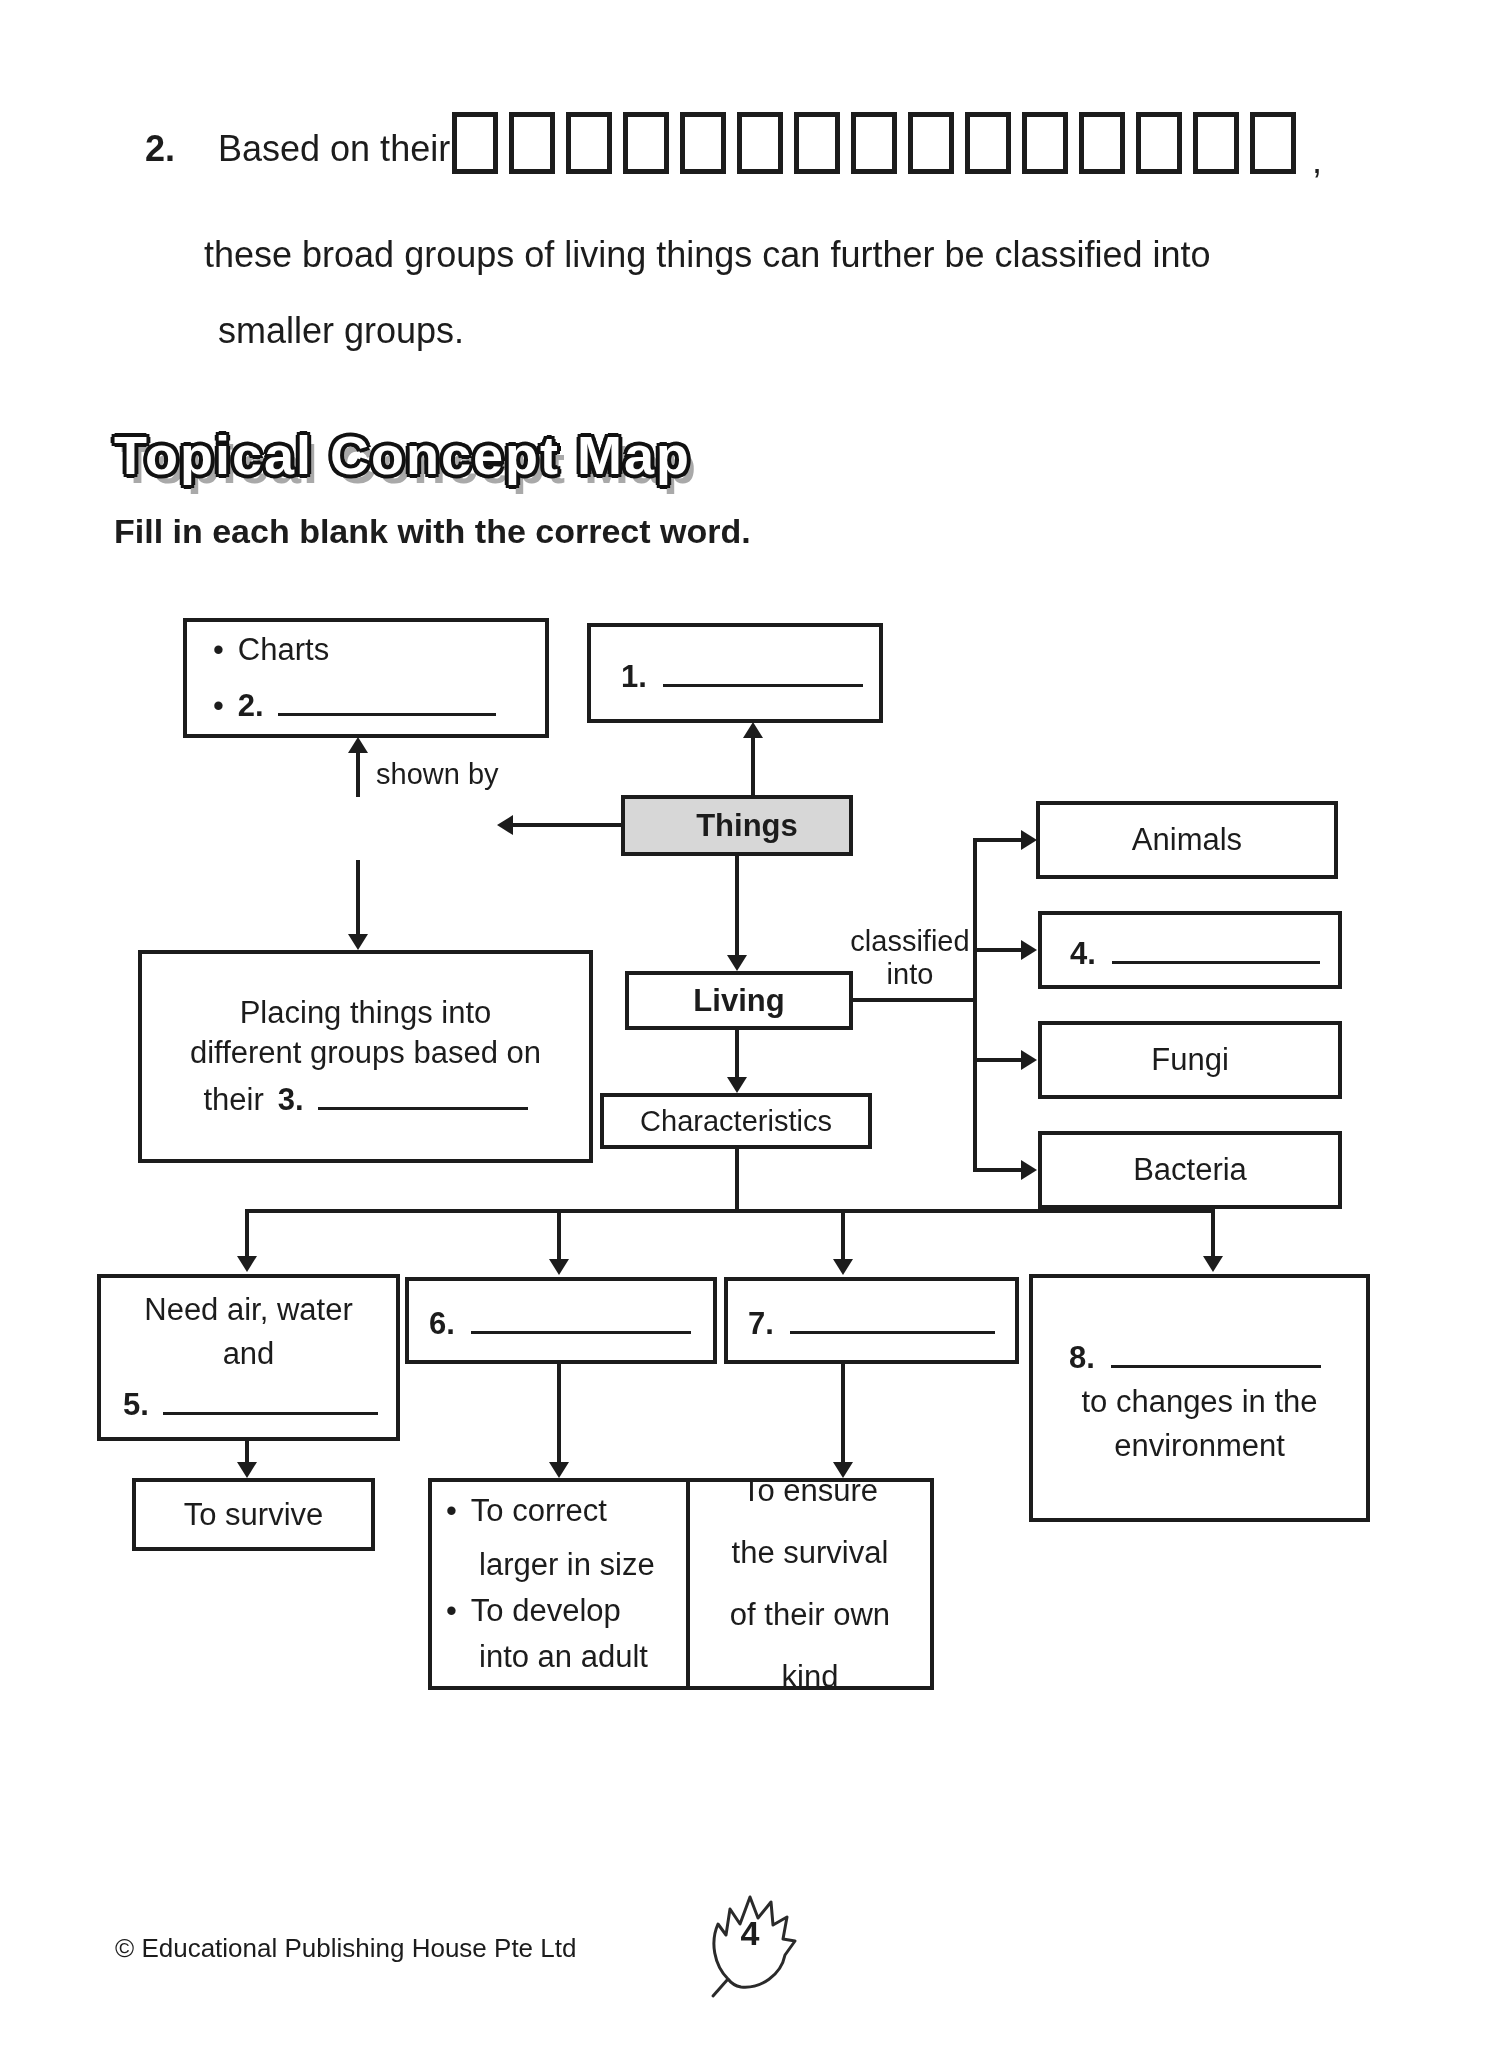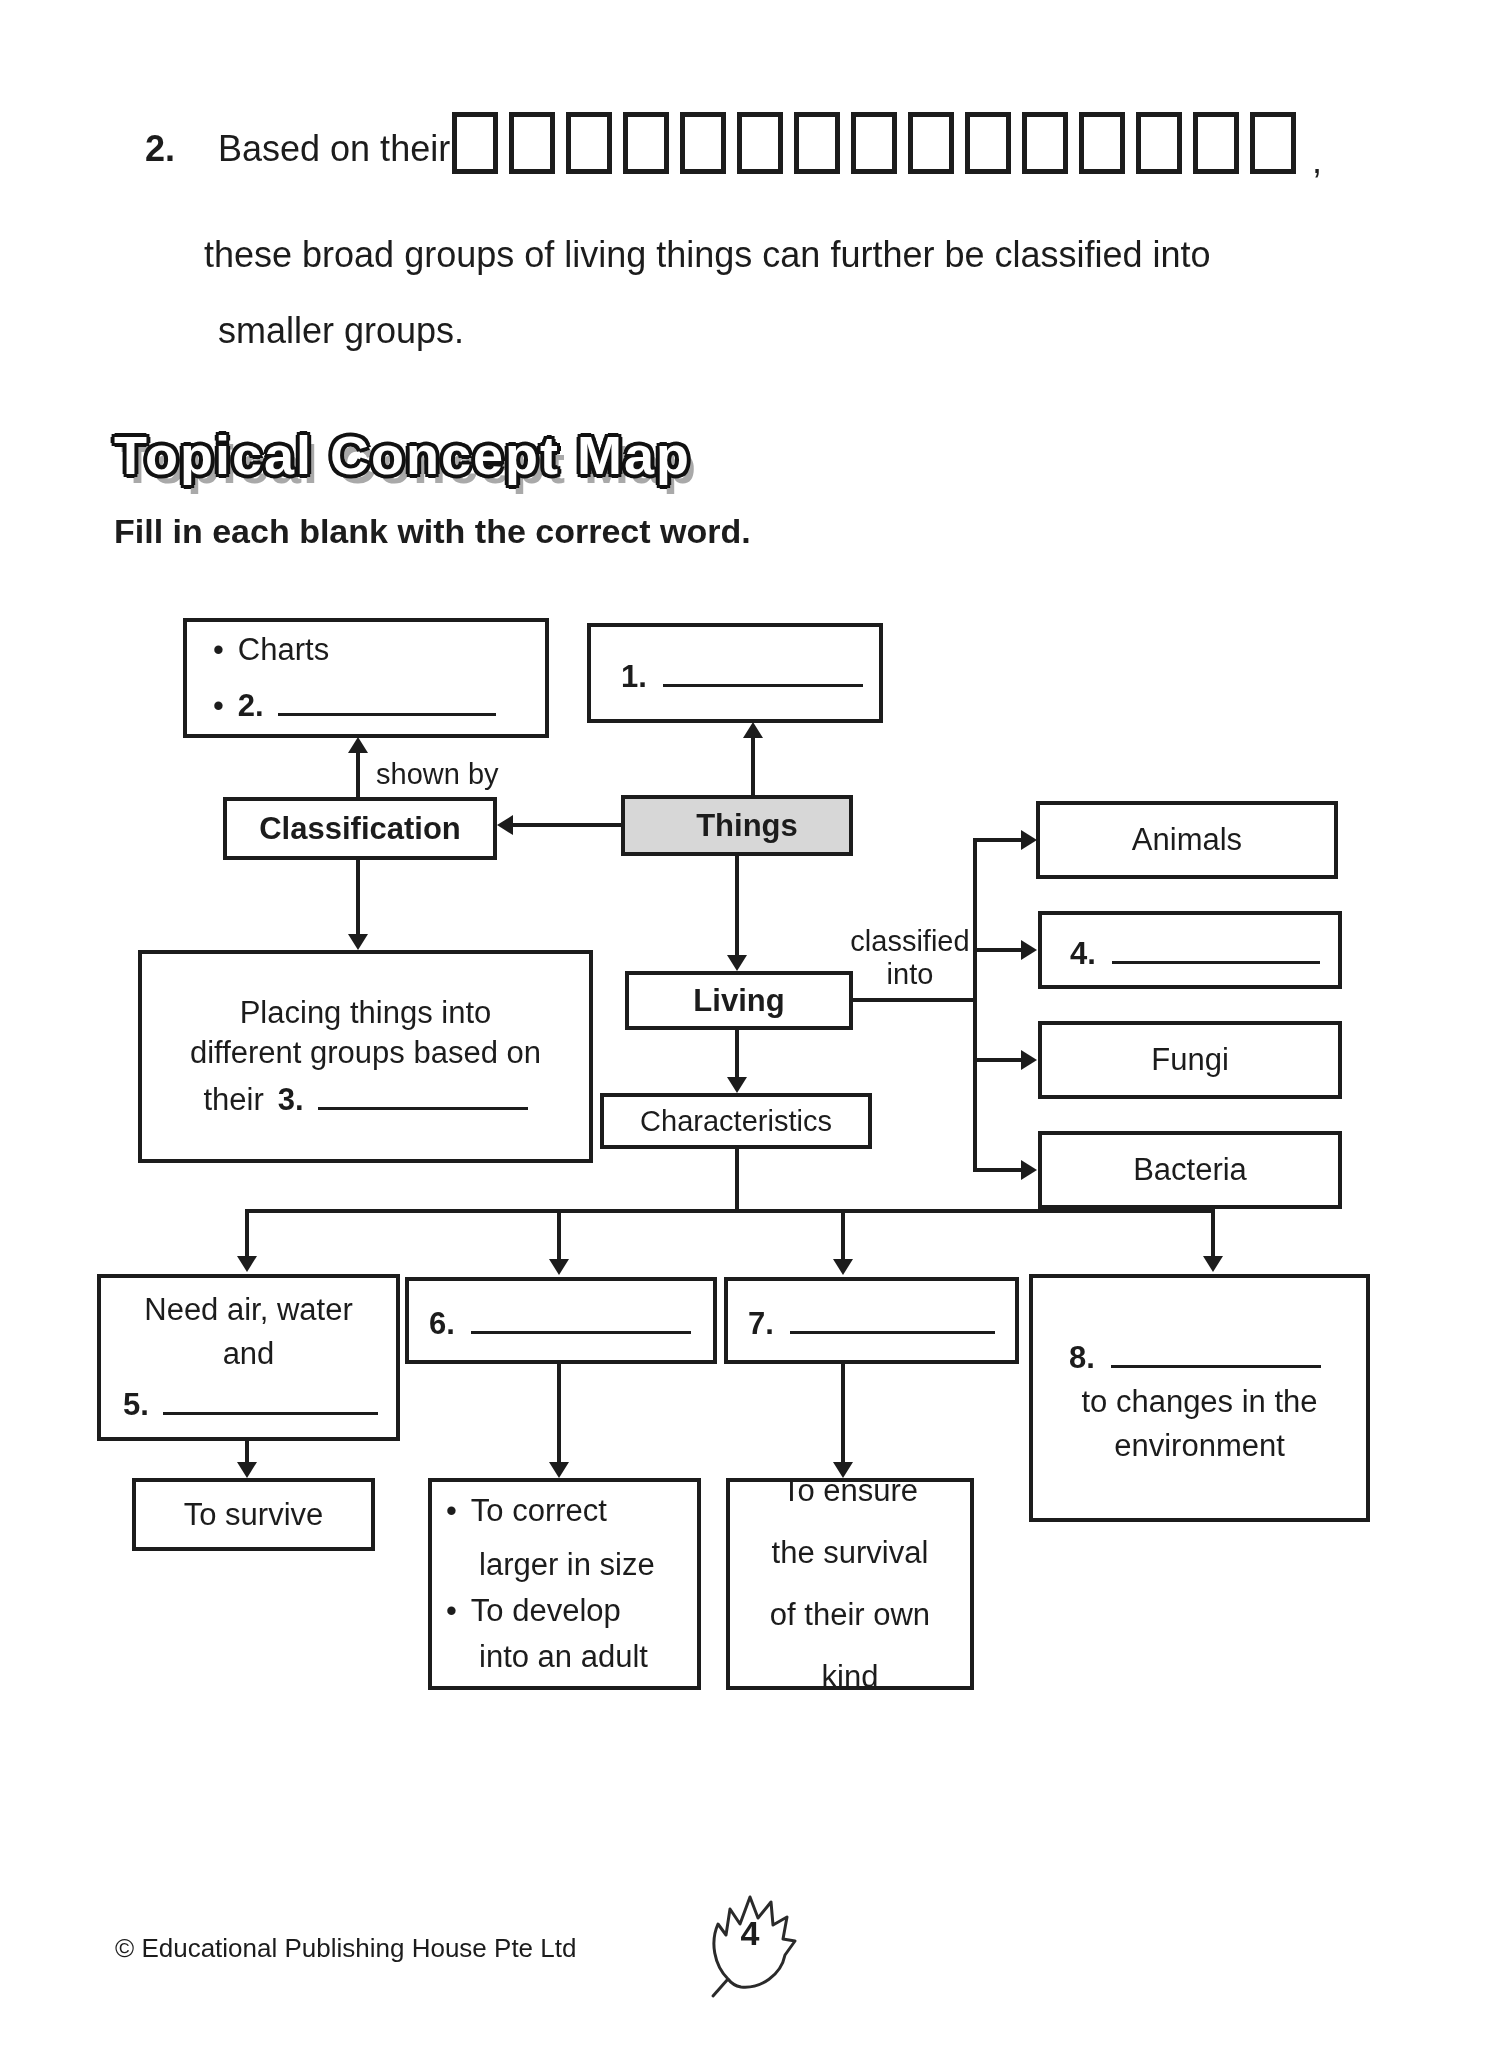--- a/index.html
+++ b/index.html
@@ -90,23 +90,20 @@
 
   <div class="box" style="left:587px; top:623px; width:296px; height:100px; align-items:flex-start; padding-left:30px;">
     <div class="row" style="gap:16px;">
       <span class="b">1.</span>
       <span class="blank" style="width:200px;"></span>
     </div>
   </div>
 
   <div class="abs txt f29" style="left:376px; top:758px;">shown by</div>
 
-  <div class="box b" style="left:223px; top:797px; width:274px; height:63px;">
-    <span>Classification</span>
-  </div>
 
   <div class="box b gray" style="left:621px; top:795px; width:232px; height:61px;padding-left:20px;">
     <span>Things</span>
   </div>
 
   <div class="box" style="left:1036px; top:801px; width:302px; height:78px;">
     <span>Animals</span>
   </div>
 
   <div class="box" style="left:1038px; top:911px; width:304px; height:78px; align-items:flex-start; padding-left:28px;">
@@ -189,21 +186,21 @@
       <span>To correct</span>
     </div>
     <div style="padding-left:33px;margin-top:8px;">larger in size</div>
     <div class="row" style="gap:14px;">
       <span>•</span>
       <span>To develop</span>
     </div>
     <div style="padding-left:33px;">into an adult</div>
   </div>
 
-  <div class="box" style="left:726px; top:1478px; width:248px; height:212px; line-height:46px;gap:16px;">
+  <div class="box" style="left:686px; top:1478px; width:248px; height:212px; line-height:46px;gap:16px;">
     <div>To ensure</div>
     <div>the survival</div>
     <div>of their own</div>
     <div>kind</div>
   </div>
 
   <div class="vl" style="left:356px; top:751px; height:46px;"></div>
   <div class="arr up" style="left:348px; top:737px;"></div>
 
   <div class="vl" style="left:751px; top:736px; height:59px;"></div>

